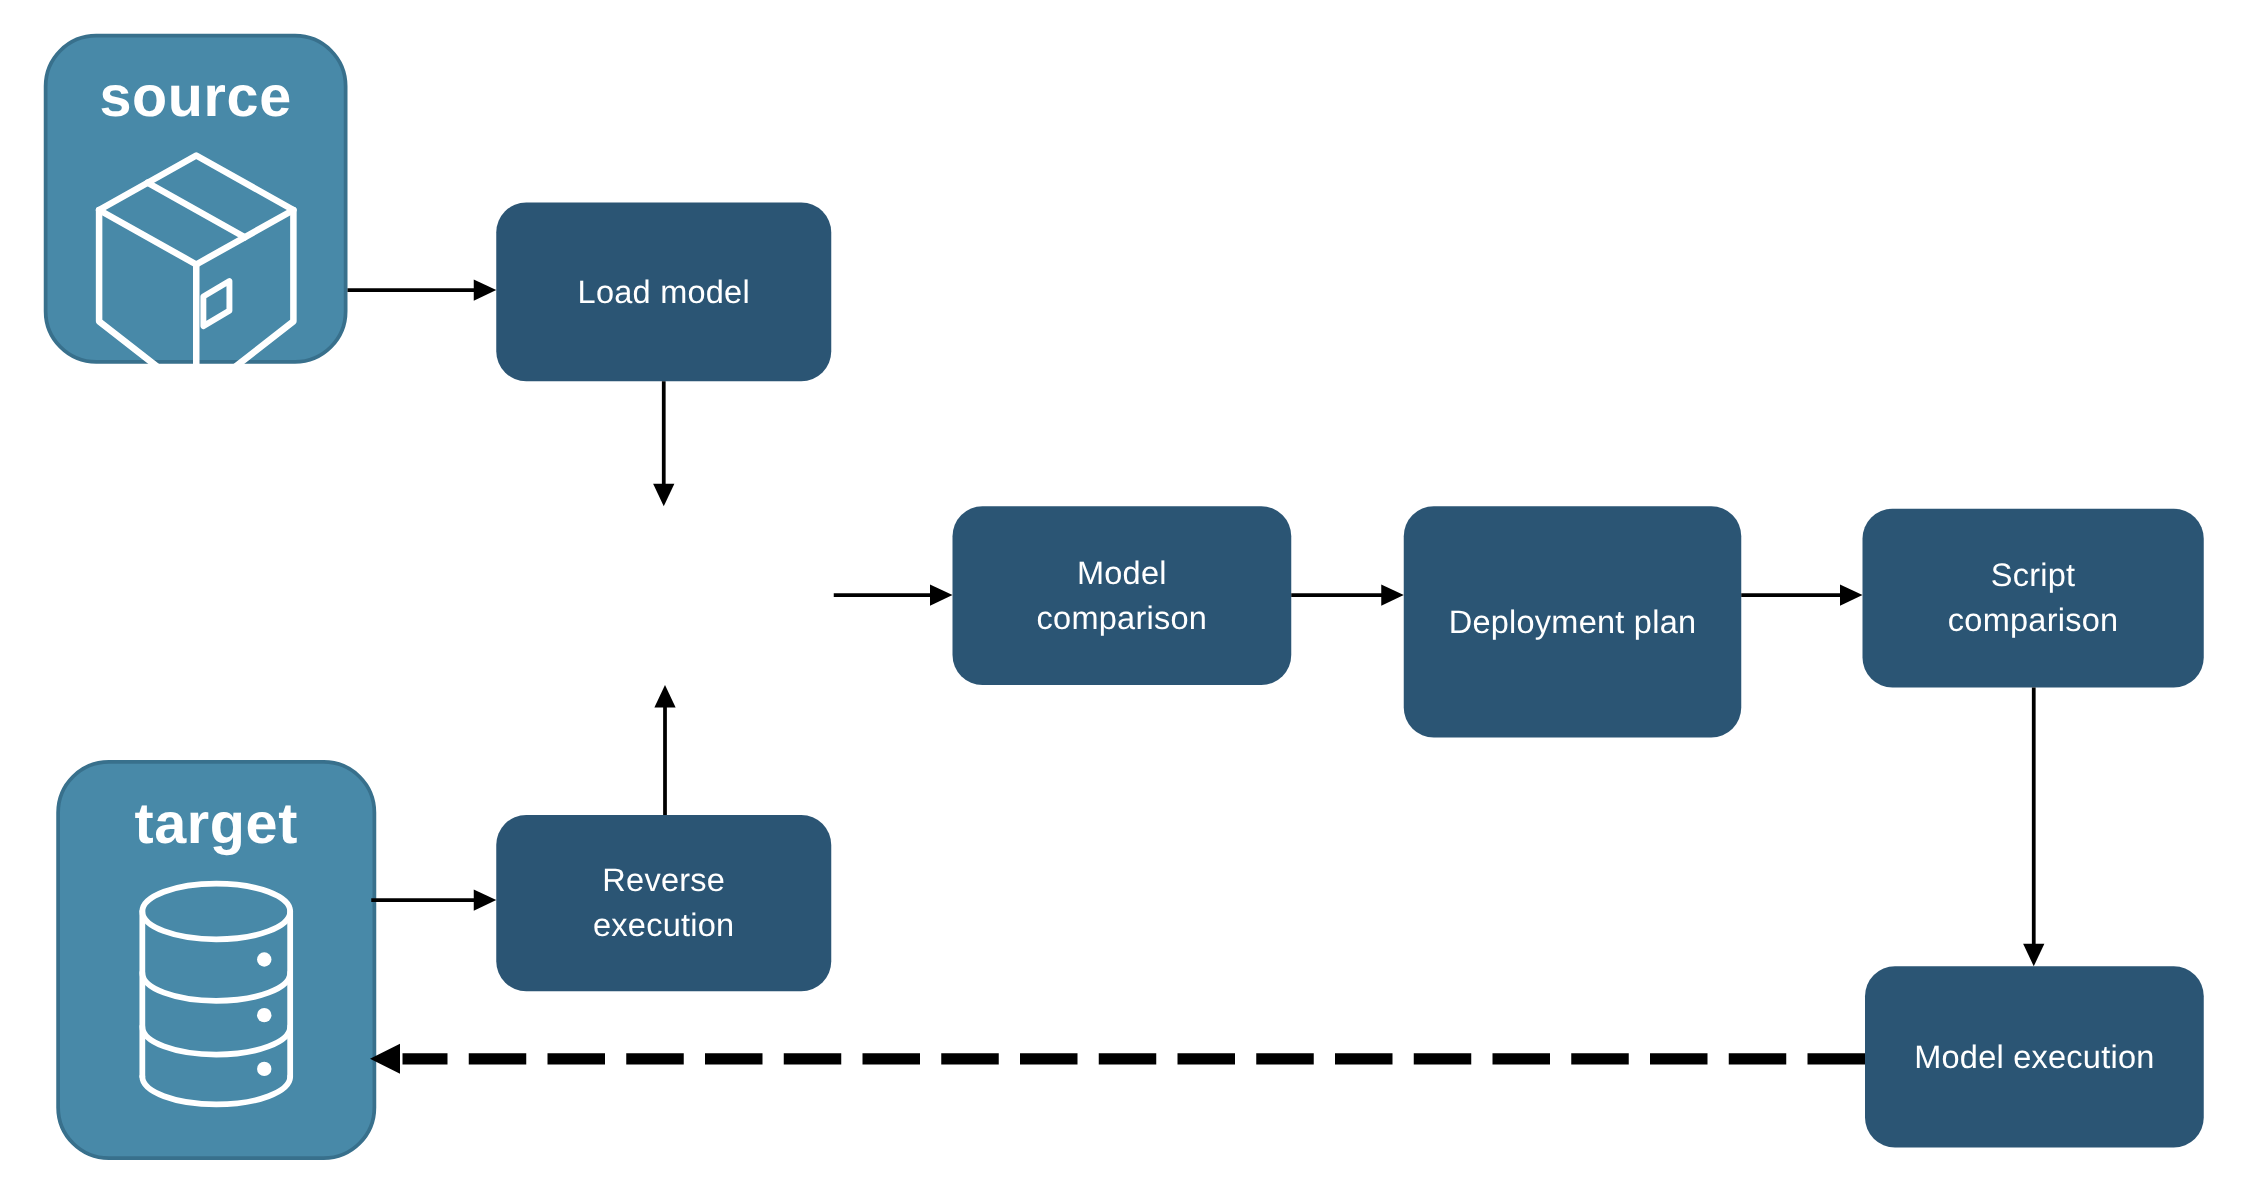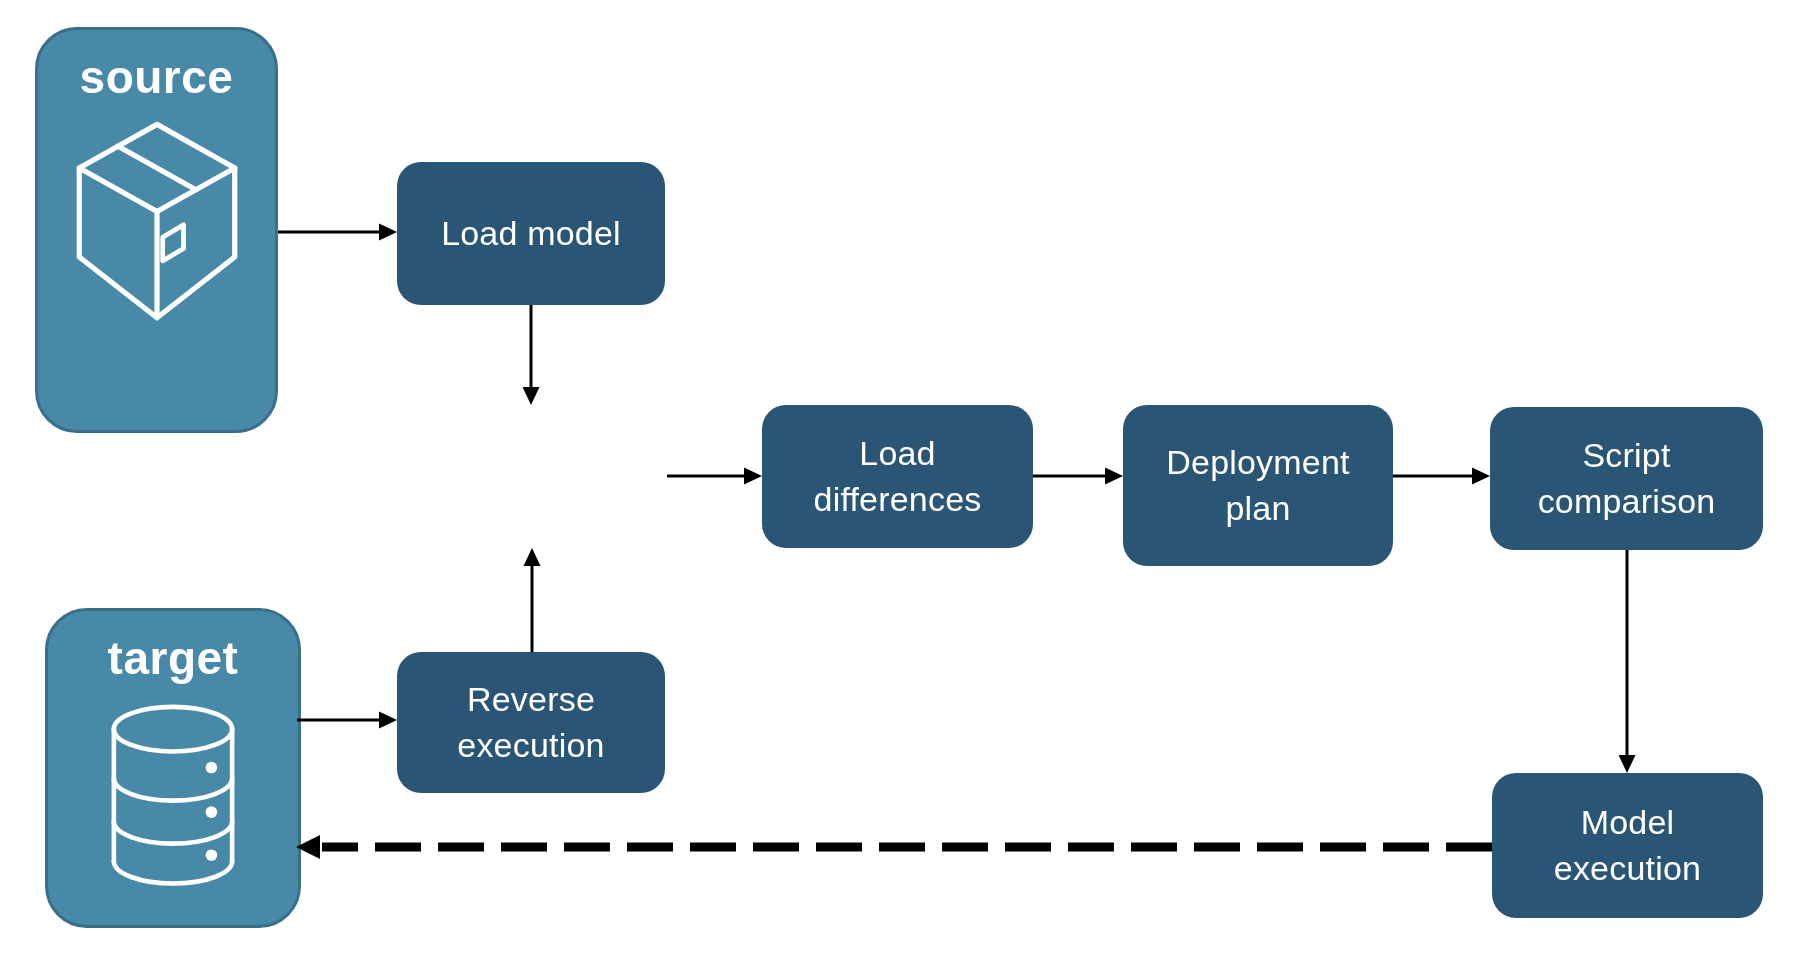--- a/index.html
+++ b/index.html
@@ -16,48 +16,48 @@
   
   .node {
     position: absolute;
     background: var(--node_fill, #2b5574);
     color: var(--node_text, #ffffff);
     border-radius: 24px;
     display: flex;
     align-items: center;
     justify-content: center;
     text-align: center;
-    font-size: 34px;
+    font-size: 26px;
     font-weight: 400;
     line-height: 1.35;
     padding: 0 34px;
     box-sizing: border-box;
     letter-spacing: 0.2px;
   }
   #node-load-model        { left: 397px;  top: 162px; width: 268px; height: 143px; }
   #node-model-comparison  { left: 397px;  top: 405px; width: 270px; height: 143px; }
   #node-model-differences { left: 762px;  top: 405px; width: 271px; height: 143px; }
-  #node-deployment-plan   { left: 1123px; top: 405px; width: 270px; height: 161px; }
+  #node-deployment-plan   { left: 1123px; top: 405px; width: 270px; height: 185px; }
   #node-script-generation { left: 1490px; top: 407px; width: 273px; height: 143px; }
   #node-reverse-engineer  { left: 397px;  top: 652px; width: 268px; height: 141px; }
   #node-script-execution  { left: 1492px; top: 773px; width: 271px; height: 145px; }
 
   
   .endpoint {
     position: absolute;
     background: var(--endpoint_fill, #4889a8);
     border: 3px solid var(--endpoint_border, #38708c);
     border-radius: 42px;
     box-sizing: border-box;
     color: var(--endpoint_text, #ffffff);
     display: flex;
     flex-direction: column;
     align-items: center;
   }
-  #endpoint-source { left: 35px; top: 27px;  width: 243px; height: 406px; }
+  #endpoint-source { left: 35px; top: 27px;  width: 243px; height: 264px; }
   #endpoint-target { left: 45px; top: 608px; width: 256px; height: 320px; }
 
   .endpoint-label {
     font-size: 46px;
     font-weight: 700;
     letter-spacing: 0.5px;
     margin-top: 22px;
     line-height: 1.1;
   }
   .endpoint-icon { margin-top: 10px; }
@@ -107,21 +107,21 @@
         <path class="icon-stroke" stroke-width="6" d="M23 102 A77 29 0 0 0 177 102"></path>
         <path class="icon-stroke" stroke-width="6" d="M23 158 A77 29 0 0 0 177 158"></path>
         <circle cx="150" cy="88" r="7.5" fill="#ffffff"></circle>
         <circle cx="150" cy="146" r="7.5" fill="#ffffff"></circle>
         <circle cx="150" cy="202" r="7.5" fill="#ffffff"></circle>
       </svg>
     </div>
   </div>
 
   <div class="node" id="node-load-model">Load model</div>
-  <div class="node" id="node-model-differences">Load differences</div>
+  <div class="node" id="node-model-differences">Model comparison</div>
   <div class="node" id="node-deployment-plan">Deployment plan</div>
   <div class="node" id="node-script-generation">Script comparison</div>
   <div class="node" id="node-reverse-engineer">Reverse execution</div>
   <div class="node" id="node-script-execution">Model execution</div>
 
   <svg class="edges">
 
     <g>
       <line class="edge-solid" x1="278" y1="232" x2="381" y2="232"></line>
       <polygon points="397,232 379,223.5 379,240.5"></polygon>

